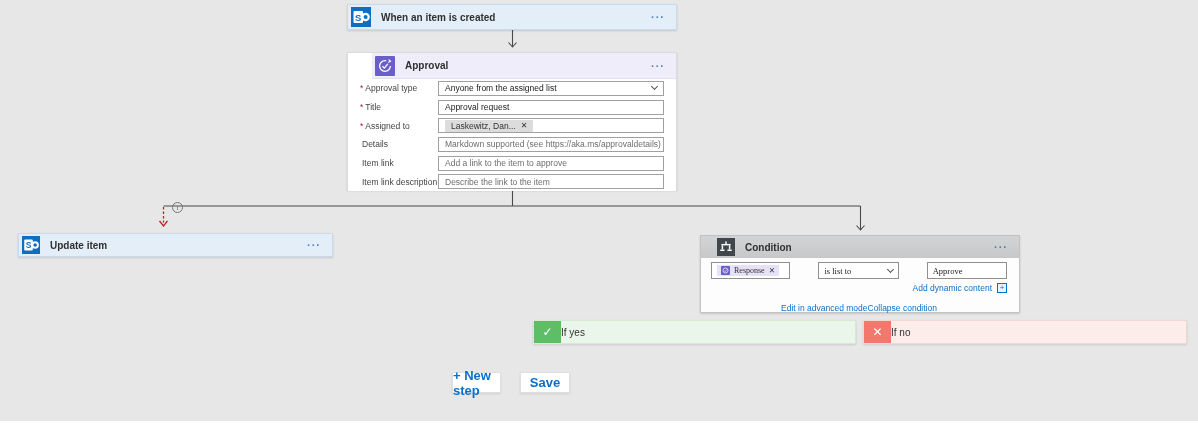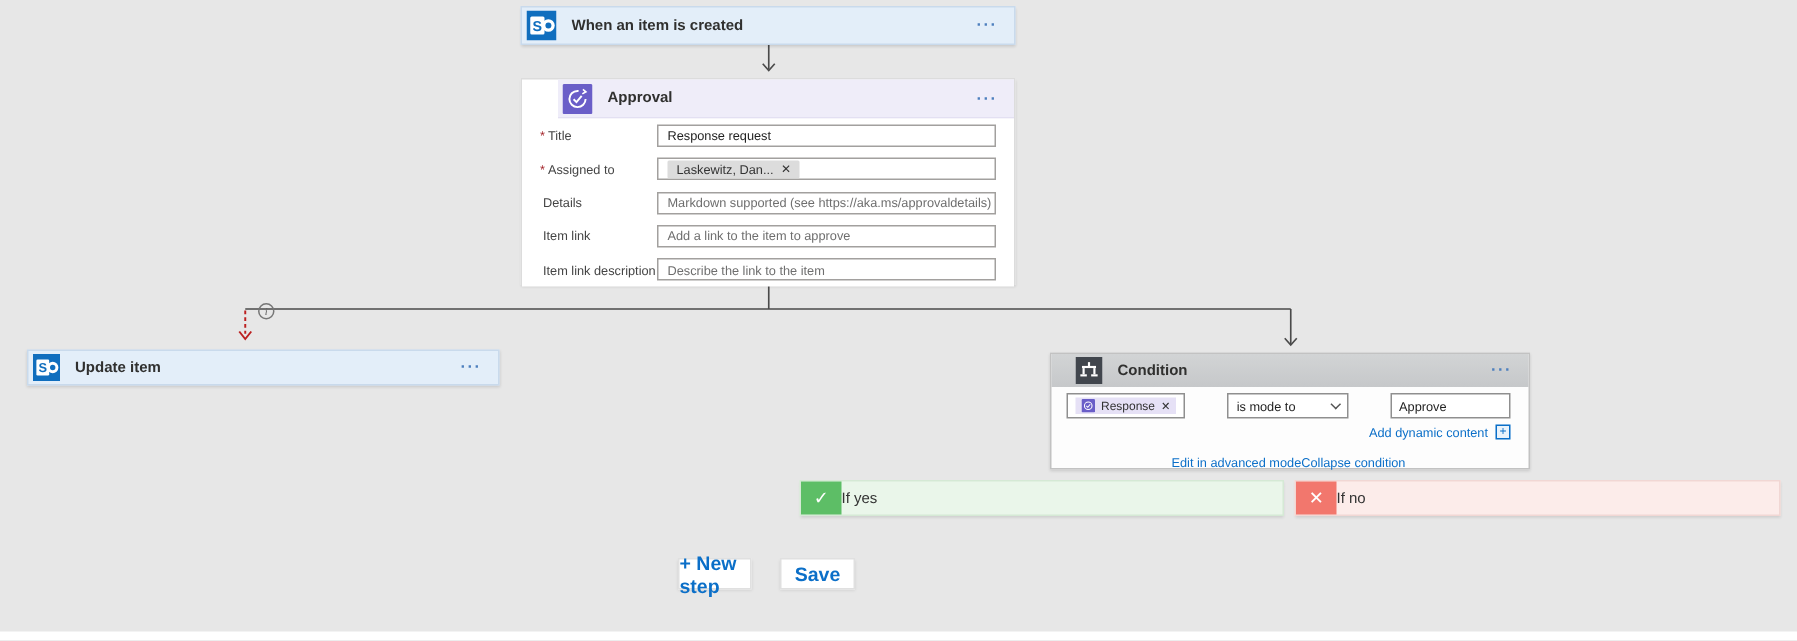--- a/index.html
+++ b/index.html
@@ -41,21 +41,21 @@
           transform:rotate(45deg); margin-left:auto; margin-top:-3px; flex:0 0 auto; }
   .chip { background:#dcdcdc; border-radius:1px; display:inline-flex; align-items:center;
           gap:5px; padding:1px 6px; font-size:8.5px; color:#333; }
   .chip .x { font-size:8px; color:#333; cursor:pointer; }
 
   
   .condition-card { left:700px; top:235px; width:320px; height:78px; background:#fdfdfd; border:1px solid #c2c2c2; }
   .condition-header { height:22px; background:linear-gradient(to bottom,#d2d4d5,#c6c8ca);
                       display:flex; align-items:center; padding:0 8px 0 16px; }
   .condition-body { padding:4px 12px 0 10px; }
-  .cond-inputs { display:flex; gap:28px; height:17px; }
+  .cond-inputs { display:flex; gap:28px; height:17px;font-family:Liberation Serif, serif; }
   .cbox { height:17px; background:#fff; border:1px solid #8f8f8f; display:flex; align-items:center;
           padding:0 5px; font-size:8.5px; color:#222; }
   .cbox.b1 { width:92px; } .cbox.b2 { width:93px; } .cbox.b3 { width:93px; }
   .token { background:#e6e1f6; display:flex; align-items:center; gap:4px; padding:1px 4px; font-size:8px; color:#333; }
   .token .x { font-size:7.5px; cursor:pointer; }
   .dyn-row { display:flex; justify-content:flex-end; align-items:center; gap:5px; margin-top:4px; }
   .link { font-size:8.5px; color:#0b6fc8; cursor:pointer; white-space:nowrap; }
   .plusbox { width:10px; height:10px; border:1px solid #0b6fc8; color:#0b6fc8; font-size:8px;
              line-height:8px; text-align:center; cursor:pointer; background:#eaf3fb; }
   .links-row { display:flex; justify-content:center; margin-top:10px; }
@@ -126,25 +126,32 @@
         <rect width="20" height="20" rx="1" fill="#6a5ec8"></rect>
         <circle cx="10" cy="10" r="5.4" fill="none" stroke="#ffffff" stroke-width="1.3" stroke-dasharray="26 8"></circle>
         <polyline points="13.6,3.6 15.6,5.2 13.2,6.6" fill="none" stroke="#ffffff" stroke-width="1.1"></polyline>
         <polyline points="7.4,10.2 9.3,12.1 12.8,7.9" fill="none" stroke="#ffffff" stroke-width="1.3"></polyline>
       </svg>
       <span class="htitle">Approval</span>
       <span class="hmenu">···</span>
     </div>
     <div class="approval-body">
 
+      <div class="frow">
+        <span class="flabel"><span class="req">*</span><span>Approval type</span></span>
+        <div class="inp">
+          <span>Anyone from the assigned list</span>
+          <span class="chev"></span>
+        </div>
+      </div>
 
       <div class="frow">
         <span class="flabel"><span class="req">*</span><span>Title</span></span>
         <div class="inp">
-          <span>Response request</span>
+          <span>Approval request</span>
         </div>
       </div>
 
       <div class="frow">
         <span class="flabel"><span class="req">*</span><span>Assigned to</span></span>
         <div class="inp">
           <span class="chip">
             <span>Laskewitz, Dan...</span>
             <span class="x">✕</span>
           </span>
@@ -210,21 +217,21 @@
             <svg width="9" height="9" viewBox="0 0 20 20">
               <rect width="20" height="20" rx="2" fill="#6a5ec8"></rect>
               <circle cx="10" cy="10" r="5.6" fill="none" stroke="#ffffff" stroke-width="1.6"></circle>
               <polyline points="7.2,10.2 9.3,12.3 13,7.8" fill="none" stroke="#ffffff" stroke-width="1.6"></polyline>
             </svg>
             <span>Response</span>
             <span class="x">✕</span>
           </span>
         </div>
         <div class="cbox b2">
-          <span>is mode to</span>
+          <span>is list to</span>
           <span class="chev"></span>
         </div>
         <div class="cbox b3">
           <span>Approve</span>
         </div>
       </div>
       <div class="dyn-row">
         <span class="link">Add dynamic content</span>
         <span class="plusbox">+</span>
       </div>

